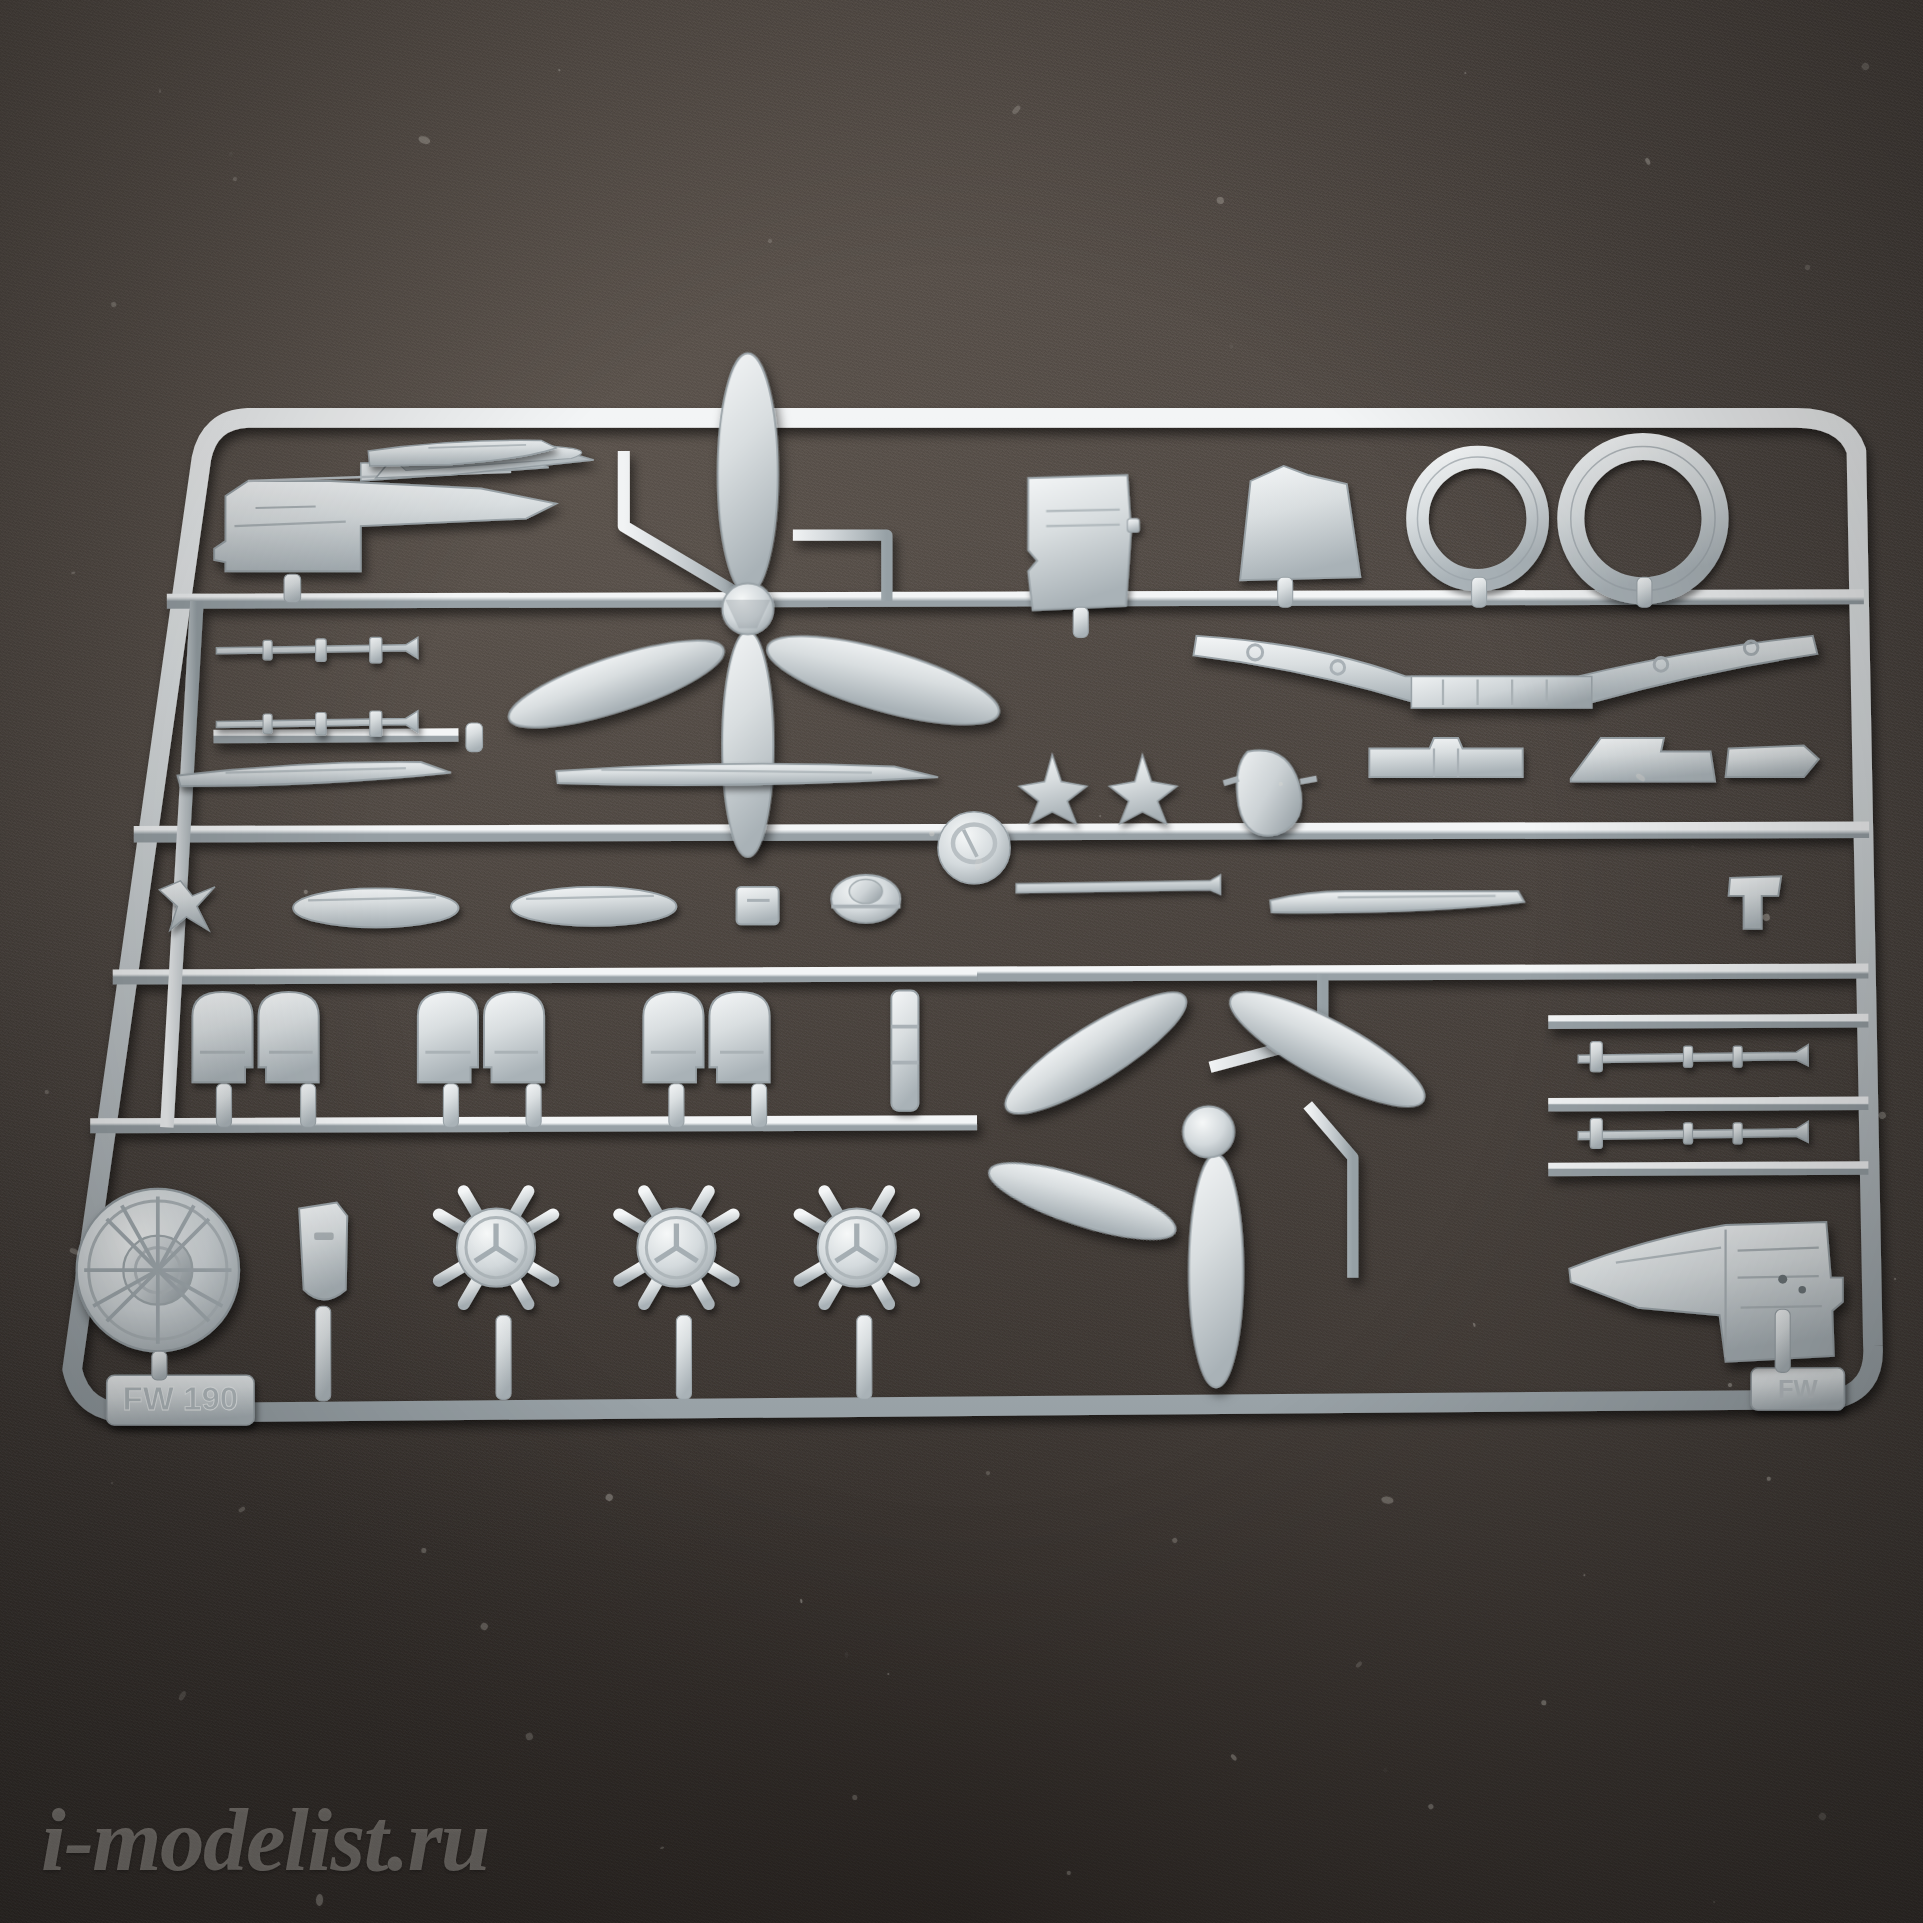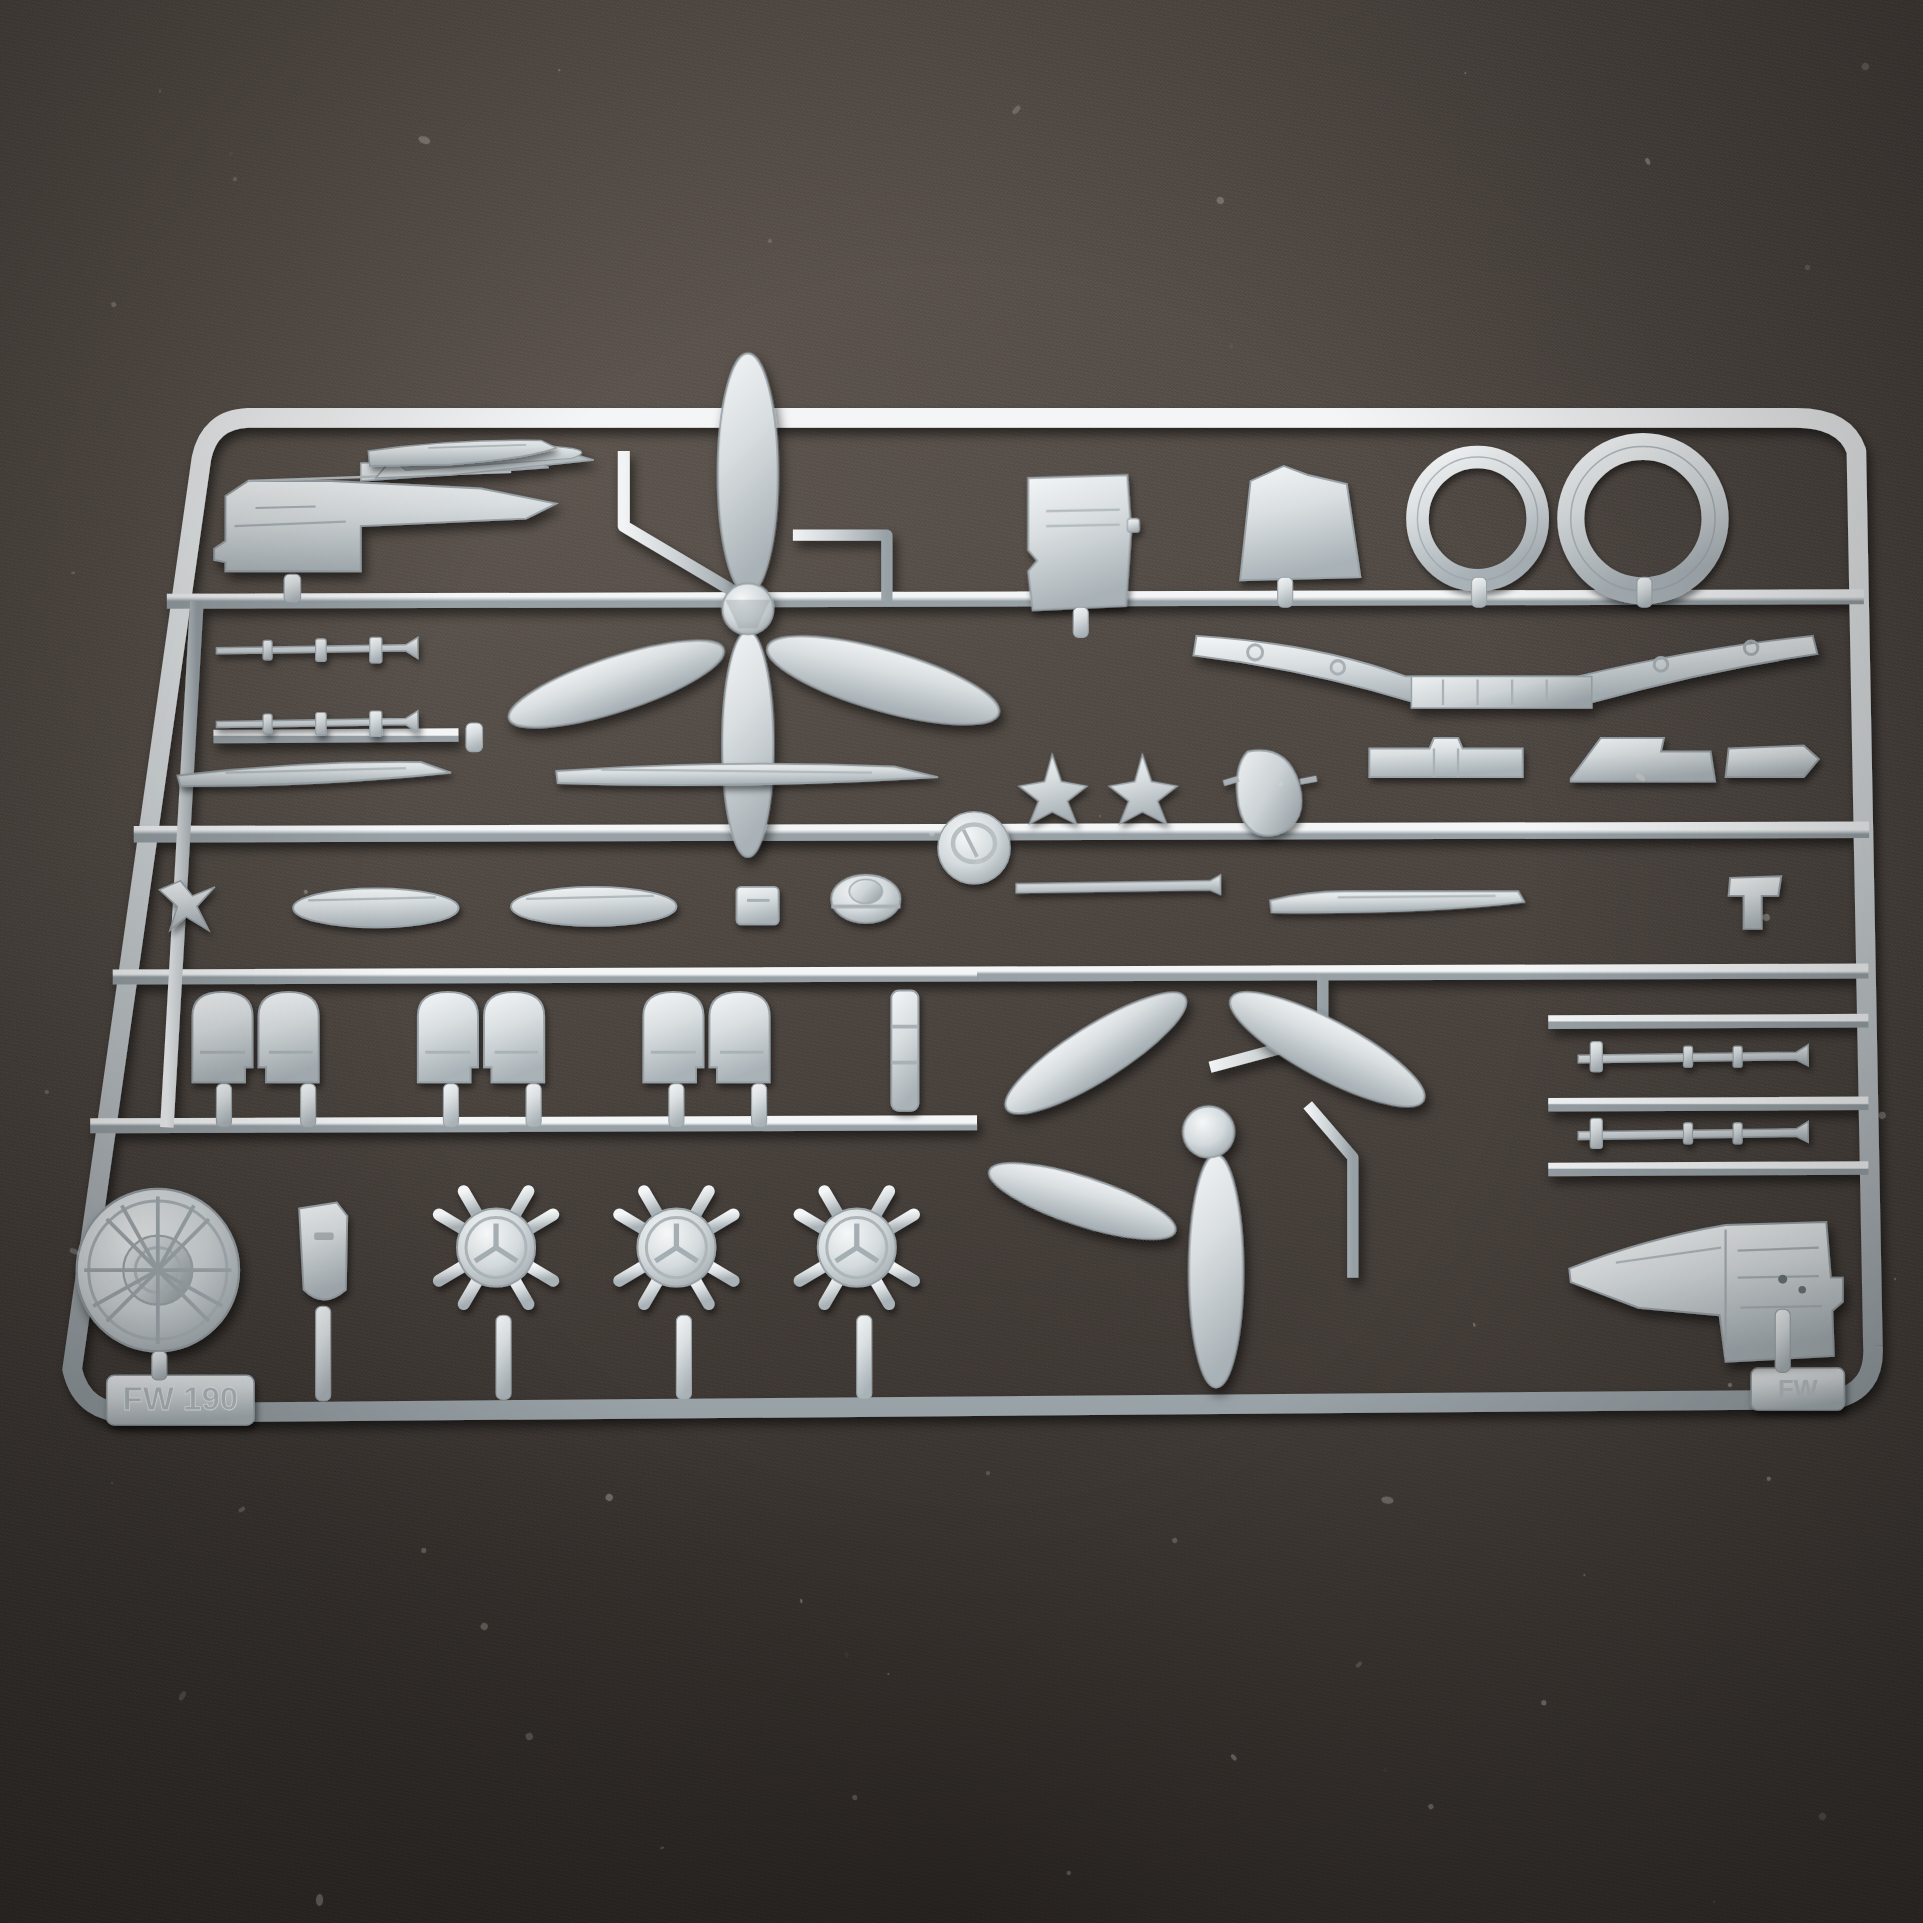--- a/index.html
+++ b/index.html
@@ -498,15 +498,16 @@
       <div class="lint" style="left: 1894px; top: 1278px; width: 2.3px; height: 2.3px; opacity: 0.67; transform: rotate(8deg);"></div>
       <div class="lint" style="left: 1357px; top: 1661px; width: 3.8px; height: 6.8px; opacity: 0.35; transform: rotate(45deg);"></div>
       <div class="lint" style="left: 852px; top: 1795px; width: 5.3px; height: 5.3px; opacity: 0.43; transform: rotate(82deg);"></div>
       <div class="lint" style="left: 481px; top: 1623px; width: 6.8px; height: 6.8px; opacity: 0.51; transform: rotate(119deg);"></div>
       <div class="lint" style="left: 1473px; top: 1323px; width: 2.3px; height: 4px; opacity: 0.59; transform: rotate(156deg);"></div>
       <div class="lint" style="left: 1728px; top: 1383px; width: 3.8px; height: 3.8px; opacity: 0.67; transform: rotate(13deg);"></div>
     </div>
 
   <div class="vig"></div>
 
+  <div id="watermark">i-modelist.ru</div>
 
 </div>
 
 
 </body></html>

